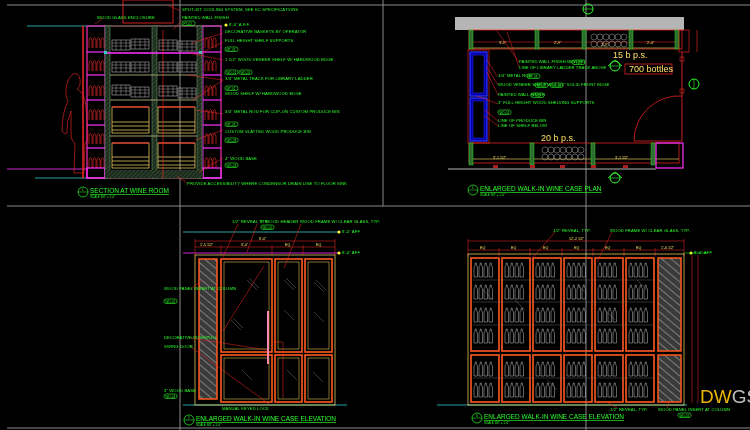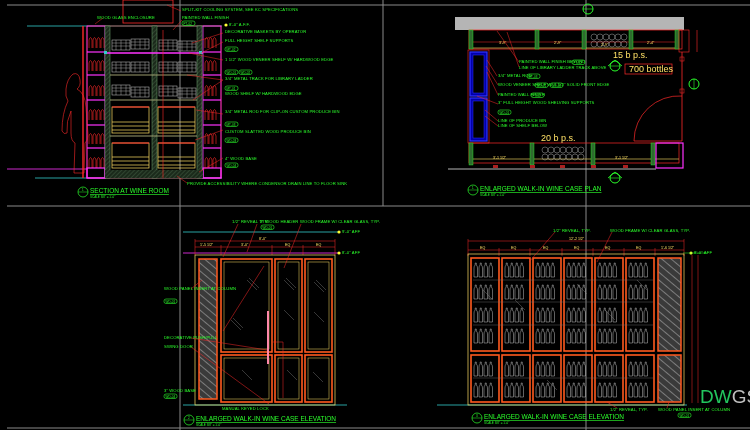--- a/index.html
+++ b/index.html
@@ -6,21 +6,21 @@
   body{width:750px;height:430px;overflow:hidden;position:relative;font-family:"Liberation Sans",sans-serif;}
   #canvas{position:absolute;left:0;top:0;width:750px;height:430px;background:#000;margin-left:7px;}
   svg text{font-family:"Liberation Sans",sans-serif;}
   .lbl{fill:#2bff2b;font-size:4.2px;letter-spacing:0.1px;}
   .tag{fill:none;stroke:#2bff2b;stroke-width:0.6;}
   .title{fill:#2bff2b;font-size:6.5px;text-decoration:underline;}
   .sub{fill:#2bff2b;font-size:3px;}
   .dim{fill:#ffe066;font-size:3.6px;}
   .big{fill:#ffe066;font-size:9px;}
   .watermark{position:absolute;left:700px;top:386px;font-size:19px;color:#bfbfbf;font-family:"Liberation Sans",sans-serif;white-space:nowrap;}
-  .watermark .accent{color:#22c55e;}
+  .watermark .accent{color:#eab308;}
 </style>
 </head>
 <body>
 
 <div id="canvas">
 <svg width="750" height="430" viewBox="0 0 750 430" xmlns="http://www.w3.org/2000/svg">
   <defs>
     <pattern id="hatch" width="6" height="6" patternUnits="userSpaceOnUse" patternTransform="rotate(-50)">
       <rect width="6" height="6" fill="#3a3a3a"></rect>
       <line x1="0" y1="0" x2="0" y2="6" stroke="#9a9a9a" stroke-width="1.4"></line>

